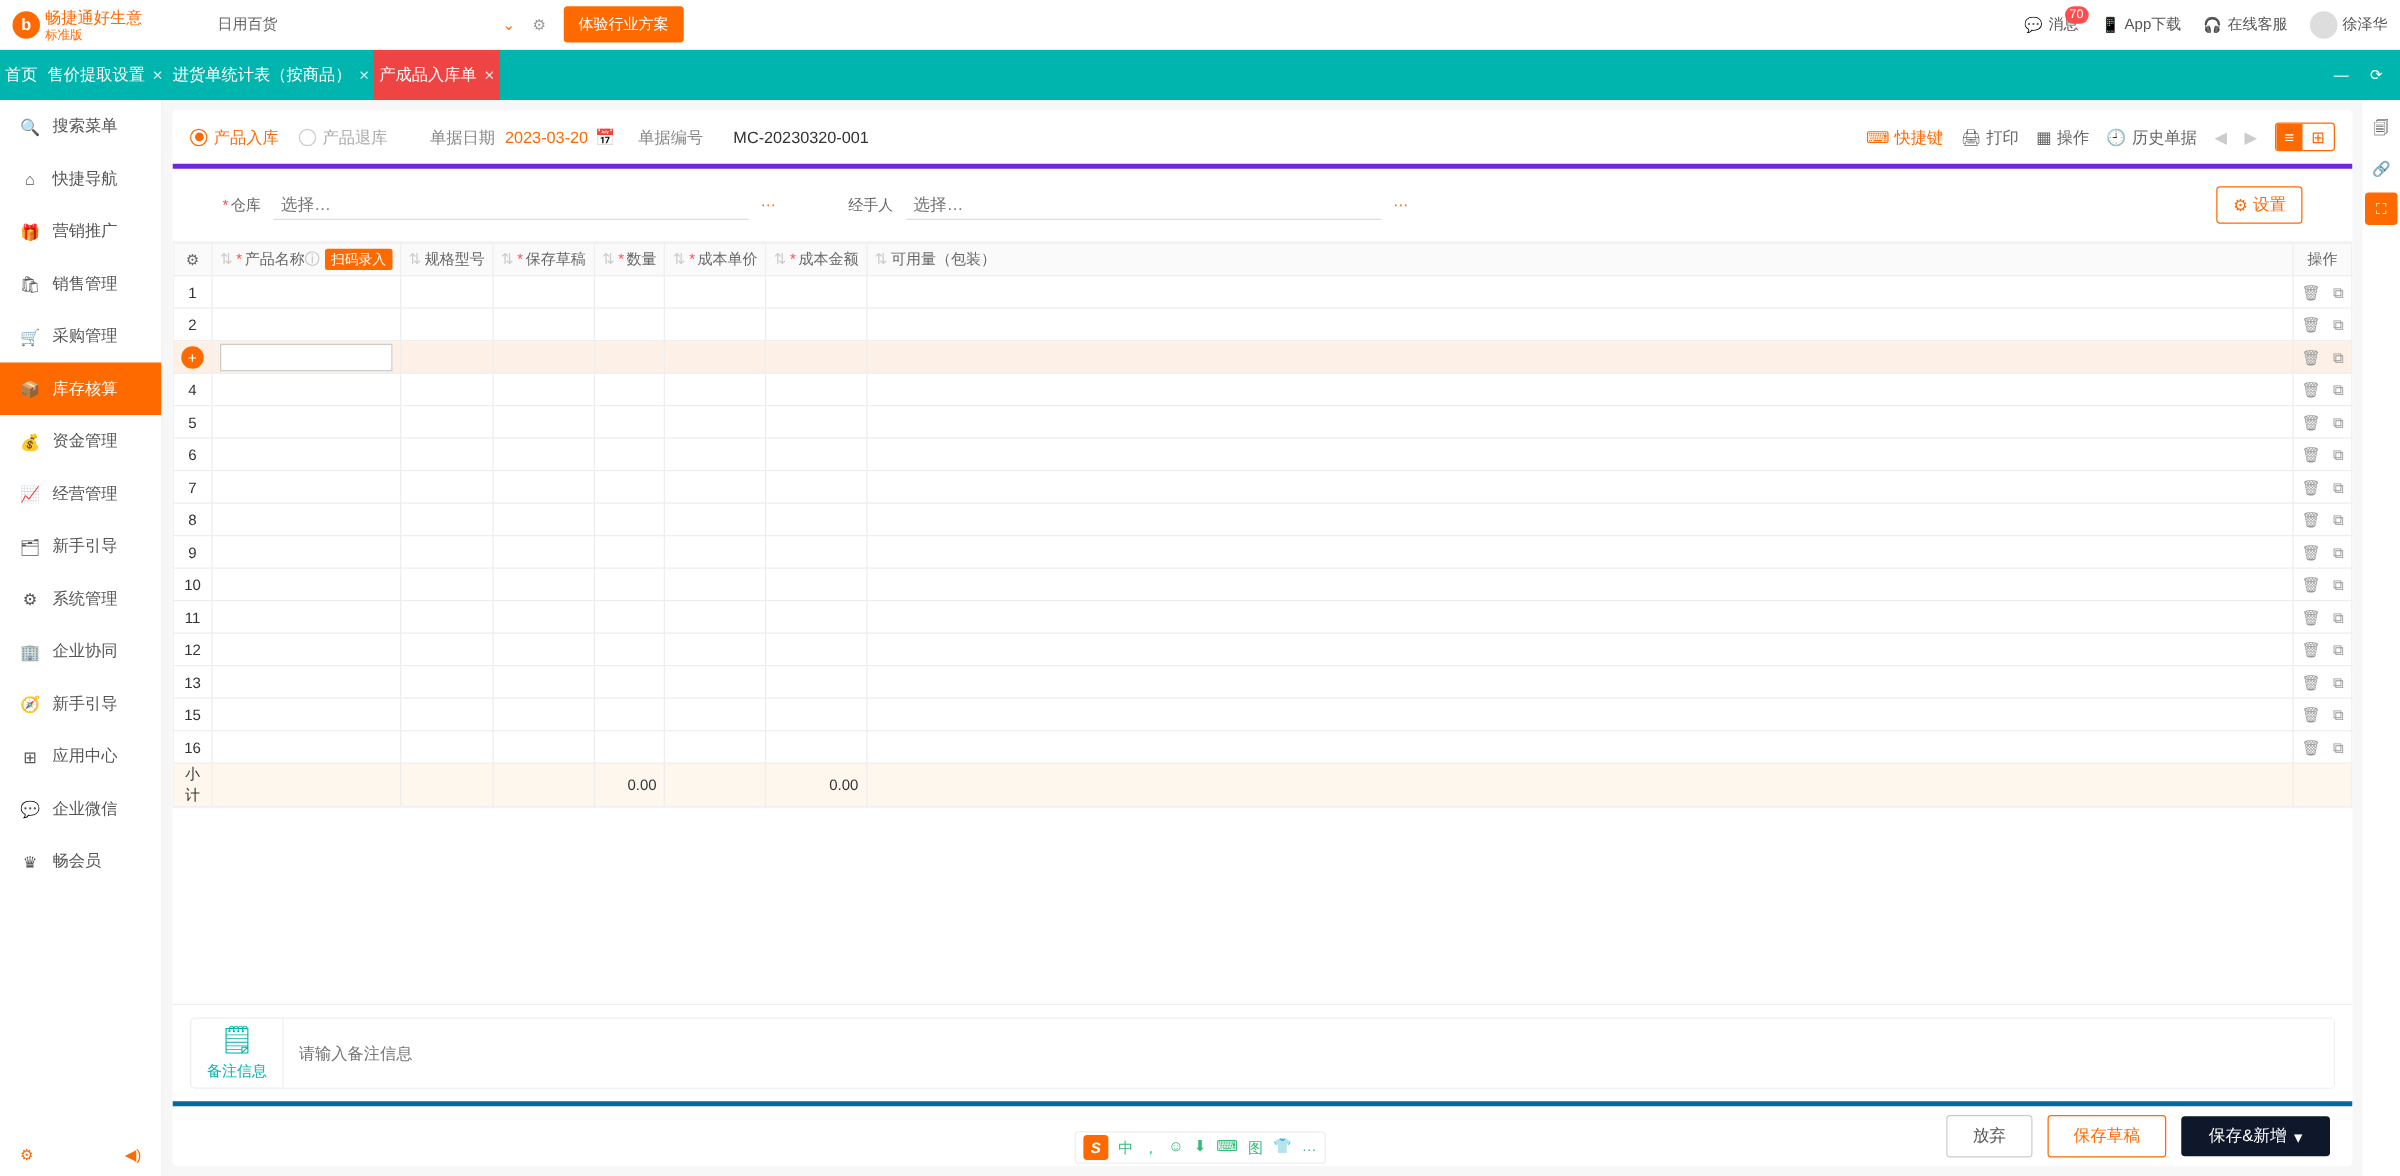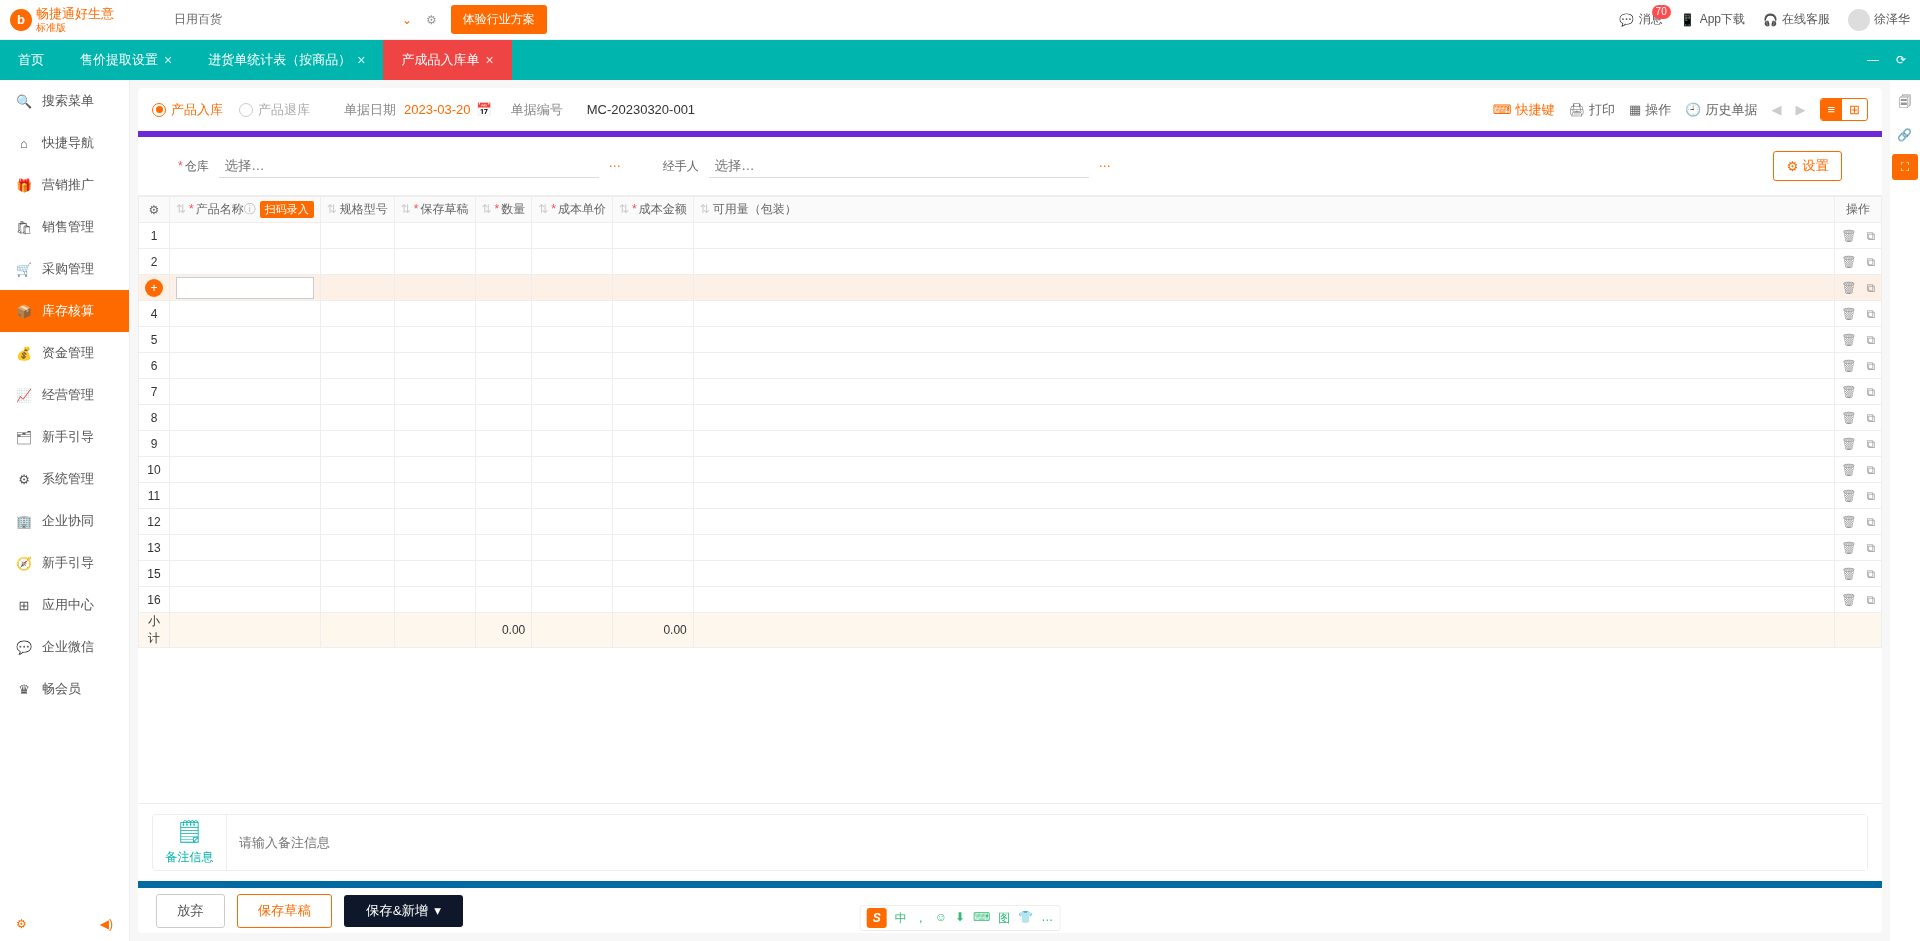--- a/index.html
+++ b/index.html
@@ -10,48 +10,48 @@
 .logo-sub{color:#ff6a00;font-size:10px;margin-top:-2px}
 .category-select{margin-left:60px;display:flex;align-items:center;gap:10px;color:#666}
 .chevron-down{color:#ff6a00}
 .gear{color:#999;cursor:pointer}
 .btn-orange{background:#ff6a00;color:#fff;border:none;padding:6px 12px;border-radius:3px;cursor:pointer;font-size:12px}
 .header-right{margin-left:auto;display:flex;align-items:center;gap:18px;color:#555}
 .hr-item{display:flex;align-items:center;gap:4px;cursor:pointer;position:relative}
 .badge{position:absolute;top:-6px;right:-8px;background:#ff4d4f;color:#fff;border-radius:8px;padding:0 4px;font-size:10px;line-height:14px}
 .avatar{width:22px;height:22px;border-radius:50%;background:#ddd}
 .tabs-bar{height:40px;background:#00b5ad;display:flex;align-items:center;color:#fff}
-.tab{padding:0 18px;height:100%;display:flex;align-items:center;gap:6px;cursor:pointer;font-size:13px}
+.tab{padding:0 4px;height:100%;display:flex;align-items:center;gap:6px;cursor:pointer;font-size:13px}
 .tab.active{background:#ef4444}
 .tab-close{font-size:14px;opacity:.8}
 .tabs-right{margin-left:auto;display:flex;gap:2px;padding-right:6px}
 .tabs-right .sq{width:26px;height:26px;display:flex;align-items:center;justify-content:center;cursor:pointer}
 .main{display:flex;height:calc(941px - 80px);background:#f7f7f7}
 .sidebar{width:130px;background:#fff;border-right:1px solid #eee;display:flex;flex-direction:column}
 .nav-item{display:flex;align-items:center;gap:10px;padding:12px 16px;cursor:pointer;color:#555;font-size:13px}
 .nav-item.active{background:#ff6a00;color:#fff}
 .nav-icon{width:16px;height:16px;display:inline-flex;align-items:center;justify-content:center}
 .sidebar-footer{margin-top:auto;display:flex;justify-content:space-between;padding:10px 16px}
 .content{flex:1;background:#fff;margin:8px;border-radius:4px;display:flex;flex-direction:column;overflow:hidden}
-.content-header{display:flex;align-items:center;padding:10px 14px;border-bottom:6px solid #6d28d9;font-size:13px}
+.content-header{display:flex;align-items:center;padding:10px 14px;border-bottom:4px solid #6d28d9;font-size:13px}
 .radio{display:flex;align-items:center;gap:5px;margin-right:16px;cursor:pointer}
 .radio-dot{width:14px;height:14px;border-radius:50%;border:1px solid #ccc;display:inline-flex;align-items:center;justify-content:center}
 .radio.active .radio-dot{border-color:#ff6a00}
 .radio.active .radio-dot::after{content:"";width:7px;height:7px;border-radius:50%;background:#ff6a00}
 .radio.active{color:#ff6a00}
 .meta-label{color:#888;margin-left:18px}
 .meta-val{color:#ff6a00;margin-left:8px}
 .meta-val2{color:#333;margin-left:24px}
 .ch-right{margin-left:auto;display:flex;align-items:center;gap:14px;color:#666}
 .ch-item{display:flex;align-items:center;gap:4px;cursor:pointer}
 .ch-item.orange{color:#ff6a00}
 .view-toggle{display:flex;border:1px solid #ff6a00;border-radius:3px;overflow:hidden}
 .view-toggle span{padding:3px 7px;cursor:pointer}
 .view-toggle span.on{background:#ff6a00;color:#fff}
-.form-row{display:flex;align-items:center;padding:14px 40px;gap:40px}
+.form-row{display:flex;align-items:center;padding:14px 40px;gap:56px}
 .form-field{display:flex;align-items:center;gap:10px}
 .form-label{color:#666}
 .req{color:#ff4d4f;margin-right:2px}
 .form-input{width:380px;border:none;border-bottom:1px solid #ddd;padding:4px 6px;outline:none;color:#bbb}
 .form-dots{color:#ff6a00;cursor:pointer;letter-spacing:2px}
 .btn-outline-orange{border:1px solid #ff6a00;color:#ff6a00;background:#fff;padding:5px 12px;border-radius:3px;cursor:pointer;display:flex;align-items:center;gap:4px}
 .table-wrap{flex:1;overflow:auto;border-top:1px solid #eee;border-bottom:1px solid #eee}
 table{border-collapse:collapse;width:100%;font-size:12px}
 th,td{border:1px solid #eee;height:26px;padding:0 6px;text-align:center}
 th{background:#fafafa;color:#666;font-weight:400;white-space:nowrap}
@@ -69,21 +69,21 @@
 .scan-btn{display:inline-block;background:#ff6a00;color:#fff;padding:1px 5px;border-radius:2px;font-size:11px;margin-left:4px}
 .row-active td{background:#fdf0e6}
 .add-btn{width:18px;height:18px;border-radius:50%;background:#ff6a00;color:#fff;display:inline-flex;align-items:center;justify-content:center;cursor:pointer}
 .cell-input{width:100%;height:22px;border:1px solid #ccc;background:#fff;outline:none}
 .ops-icons{display:flex;gap:10px;justify-content:center;color:#999}
 tfoot td{background:#fdf7ee;color:#333;text-align:right}
 .remark-section{display:flex;align-items:stretch;border:1px solid #eee;border-radius:4px;margin:10px 14px}
 .remark-label{width:74px;display:flex;flex-direction:column;align-items:center;justify-content:center;gap:4px;border-right:1px solid #eee;color:#00b5ad;font-size:12px}
 .remark-label .icon{font-size:22px}
 .remark-input{flex:1;padding:20px 12px;color:#bbb;border:none;outline:none;font-size:13px}
-.footer{height:52px;border-top:7px solid #0369a1;display:flex;align-items:center;justify-content:flex-start;gap:12px;padding:0 18px}
+.footer{height:52px;border-top:4px solid #0369a1;display:flex;align-items:center;justify-content:flex-end;gap:12px;padding:0 18px}
 .btn-plain{border:1px solid #ccc;background:#fff;color:#555;padding:7px 20px;border-radius:3px;cursor:pointer}
 .btn-orange-lg{background:#0f172a;color:#fff;border:none;padding:7px 22px;border-radius:3px;cursor:pointer;display:flex;align-items:center;gap:6px}
 .right-rail{width:30px;background:#fff;display:flex;flex-direction:column;align-items:center;gap:6px;padding-top:10px}
 .right-rail div{width:26px;height:26px;display:flex;align-items:center;justify-content:center;cursor:pointer;border-radius:3px}
 .right-rail .on{background:#ff6a00;color:#fff}
 .ime-bar{position:absolute;bottom:10px;left:50%;transform:translateX(-50%);display:flex;align-items:center;gap:8px;background:#fff;padding:2px 6px;border-radius:3px;border:1px solid #eee}
 .ime-s{width:20px;height:20px;background:#ff6a00;color:#fff;border-radius:3px;display:flex;align-items:center;justify-content:center;font-weight:bold;font-style:italic}
 </style>
 </head>
 <body>

